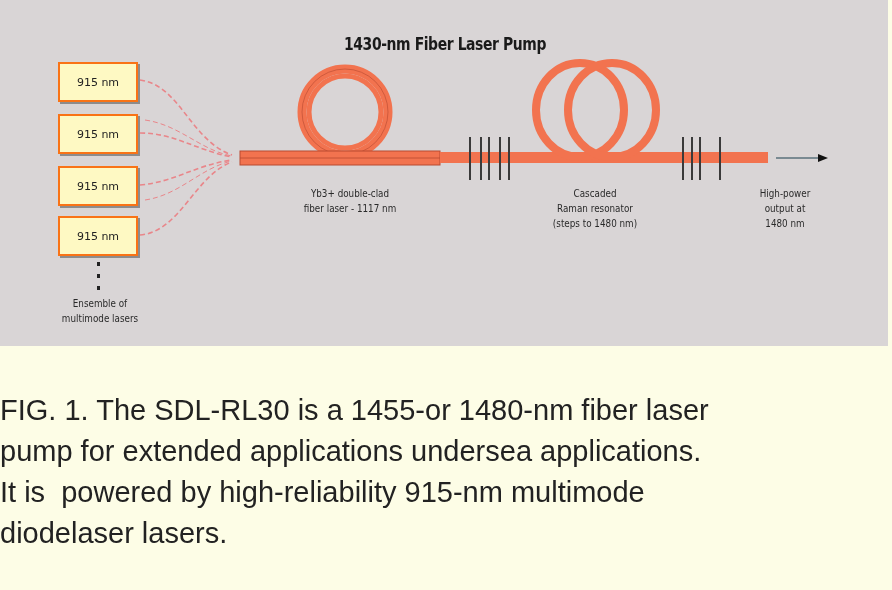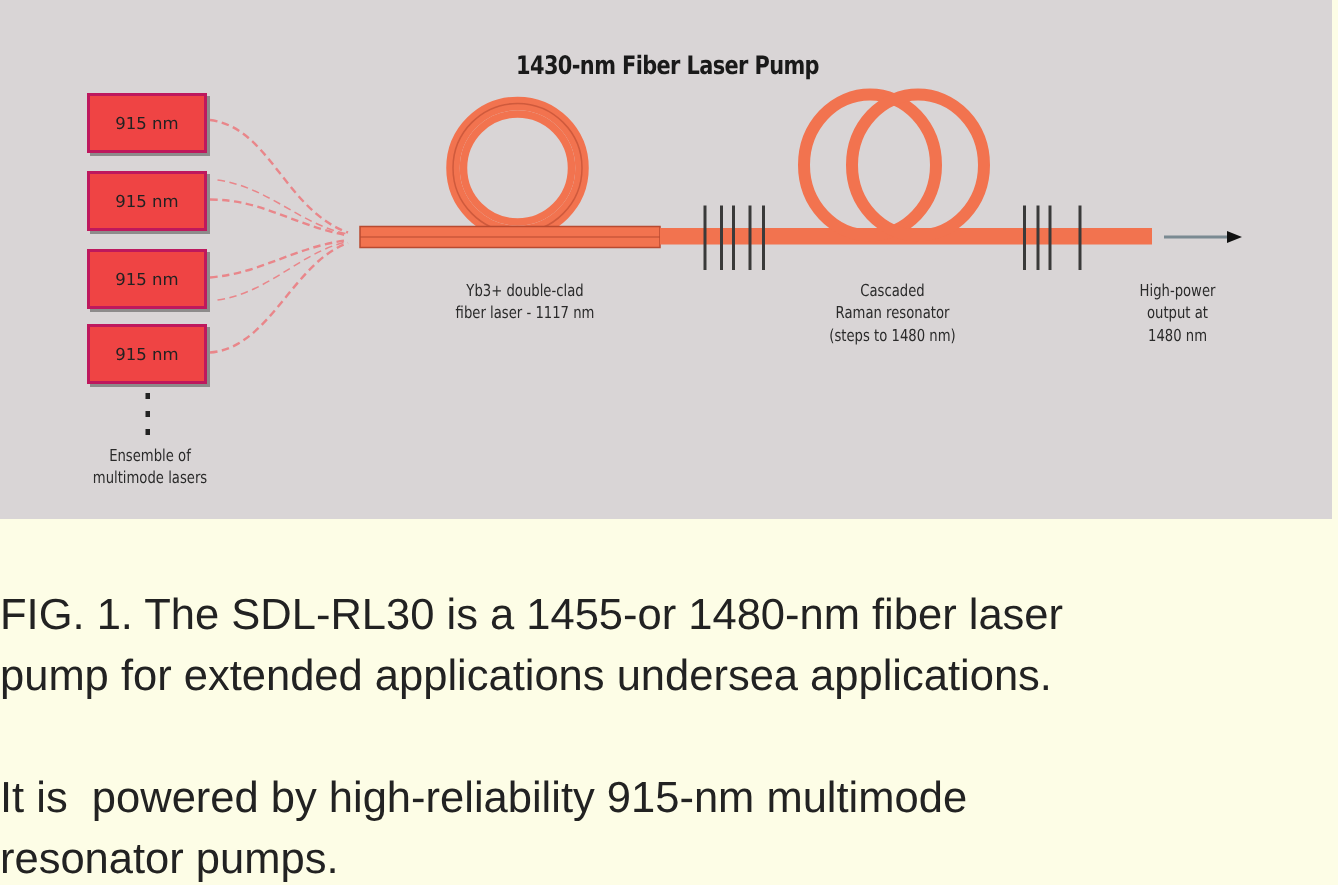--- a/index.html
+++ b/index.html
@@ -18,22 +18,22 @@
     .diagram-title {
       position: absolute; left: 300px; top: 34px; width: 290px;
       text-align: center;
       font-family: "DejaVu Sans", sans-serif;
       font-weight: bold; font-size: 17px;
       color: #1a1a1a; letter-spacing: -0.5px;
       transform: scaleX(0.82); transform-origin: center;
     }
     .diode-box {
       position: absolute; left: 58px; width: 80px; height: 40px;
-      background: #ef4444;
-      border: 2px solid #be185d;
+      background: #fef9c3;
+      border: 2px solid #f97316;
       box-shadow: 2px 2px 0 #8d8b8b;
       display: flex; align-items: center; justify-content: center;
       font-family: "DejaVu Sans", sans-serif;
       font-size: 11px; color: #222;
       box-sizing: border-box;
     }
     .label {
       position: absolute; text-align: center;
       font-family: "DejaVu Sans", sans-serif;
       font-size: 11px; line-height: 15px; color: #2a2a2a;
@@ -132,15 +132,15 @@
   <div class="label" style="left:730px; top:186px; width:110px;">
     <span style="display:block">High-power</span>
     <span style="display:block">output at</span>
     <span style="display:block">1480 nm</span>
   </div>
 </div>
 
 <div class="caption">
   <span>FIG. 1. The SDL-RL30 is a 1455-or 1480-nm fiber laser</span>
   <span>pump for extended applications undersea applications.</span>
-  <span style="white-space:pre;margin-top:40px;">It is  powered by high-reliability 915-nm multimode</span>
-  <span>resonator pumps.</span>
+  <span style="white-space:pre;">It is  powered by high-reliability 915-nm multimode</span>
+  <span>diodelaser lasers.</span>
 </div>
 
 </body></html>

